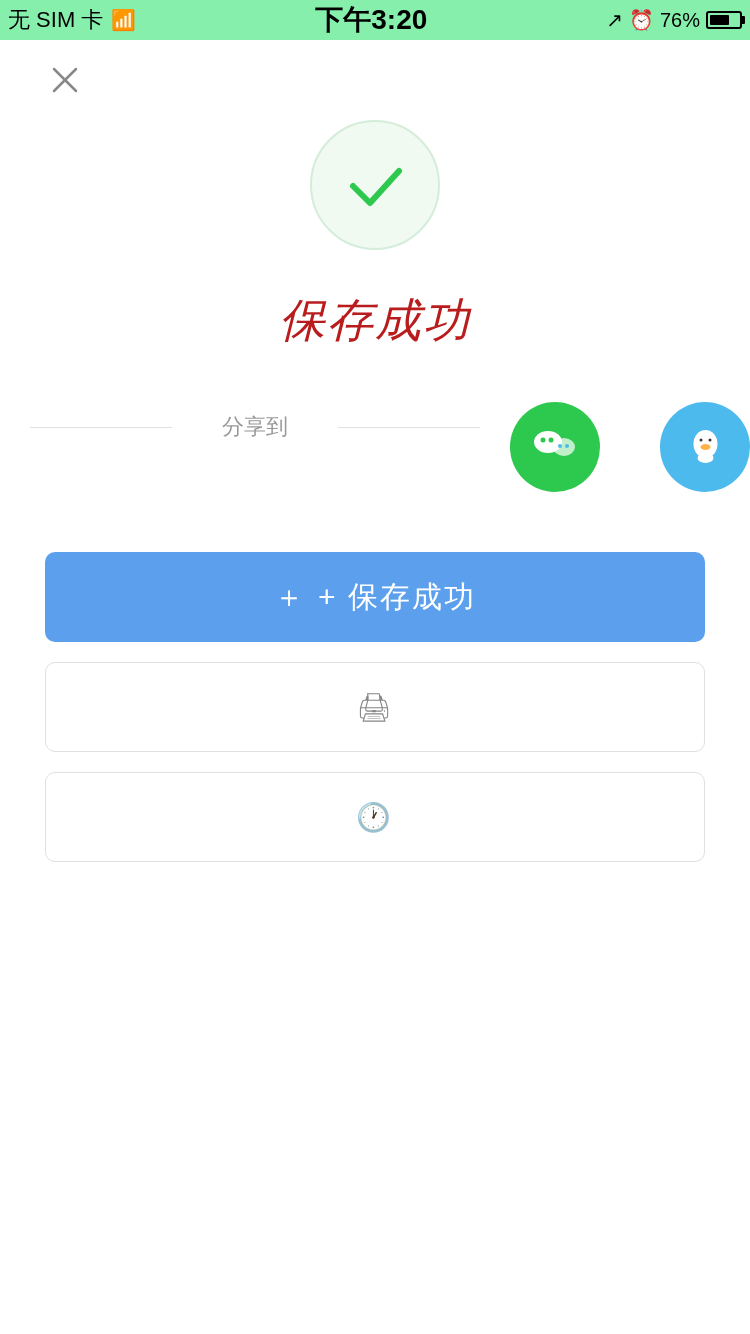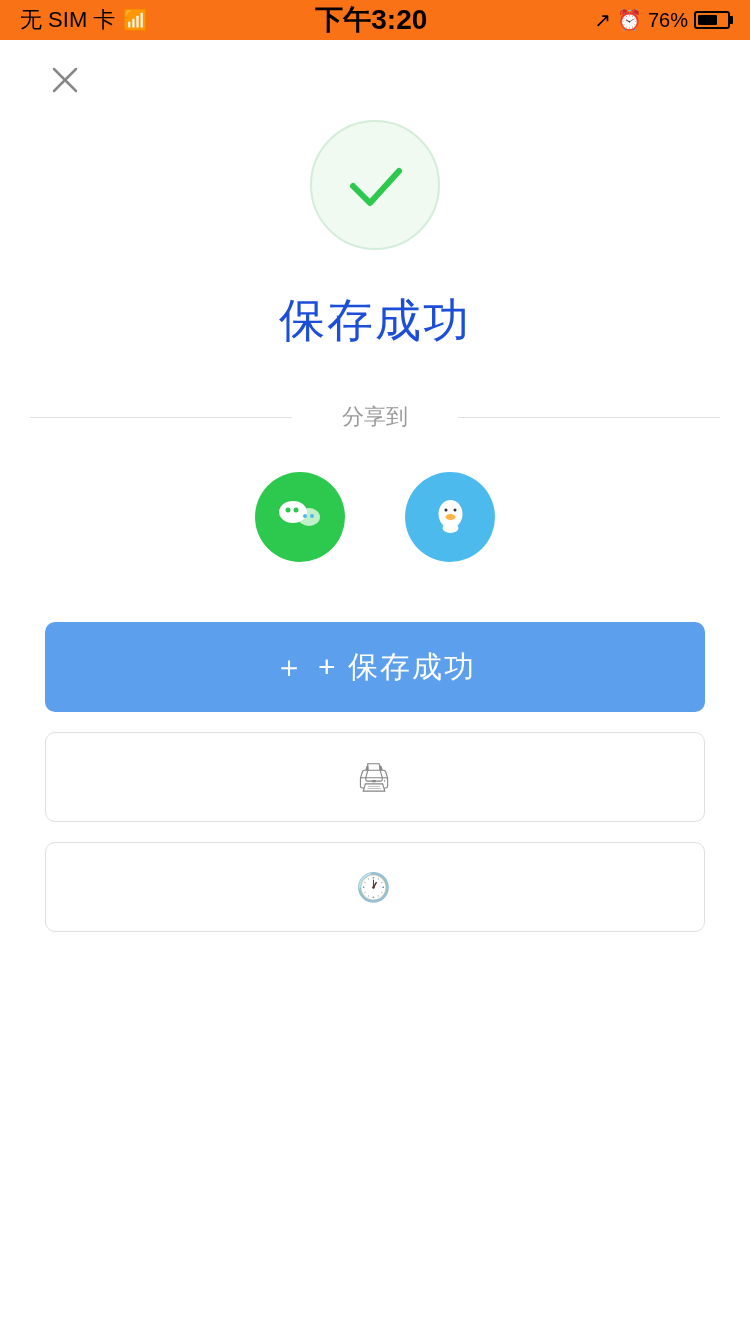--- a/index.html
+++ b/index.html
@@ -18,22 +18,22 @@
       overflow-x: hidden;
     }
 
     
     .status-bar {
       width: 100%;
       height: 40px;
       display: flex;
       align-items: center;
       justify-content: space-between;
-      padding: 0 20px;
-      background: #f97316;
+      padding: 0 8px;
+      background: #86efac;
     }
 
     .status-left {
       display: flex;
       align-items: center;
       gap: 8px;
       font-size: 22px;
       color: #000;
       font-weight: 500;
     }
@@ -127,31 +127,32 @@
 
     .checkmark {
       width: 65px;
       height: 65px;
     }
 
     
     .success-title {
       font-size: 46px;
       font-weight: 400;
-      color: #1d4ed8;
+      color: #b91c1c;
       margin-bottom: 50px;
       letter-spacing: 2px;
+      font-style: italic;
     }
 
     
     .share-section {
       width: 100%;
       position: relative;
       display: flex;
-      flex-direction: column;
+      flex-direction: row;
       align-items: center;
       margin-bottom: 60px;
     }
 
     .share-divider {
       width: 100%;
       display: flex;
       align-items: center;
       justify-content: center;
       gap: 20px;

